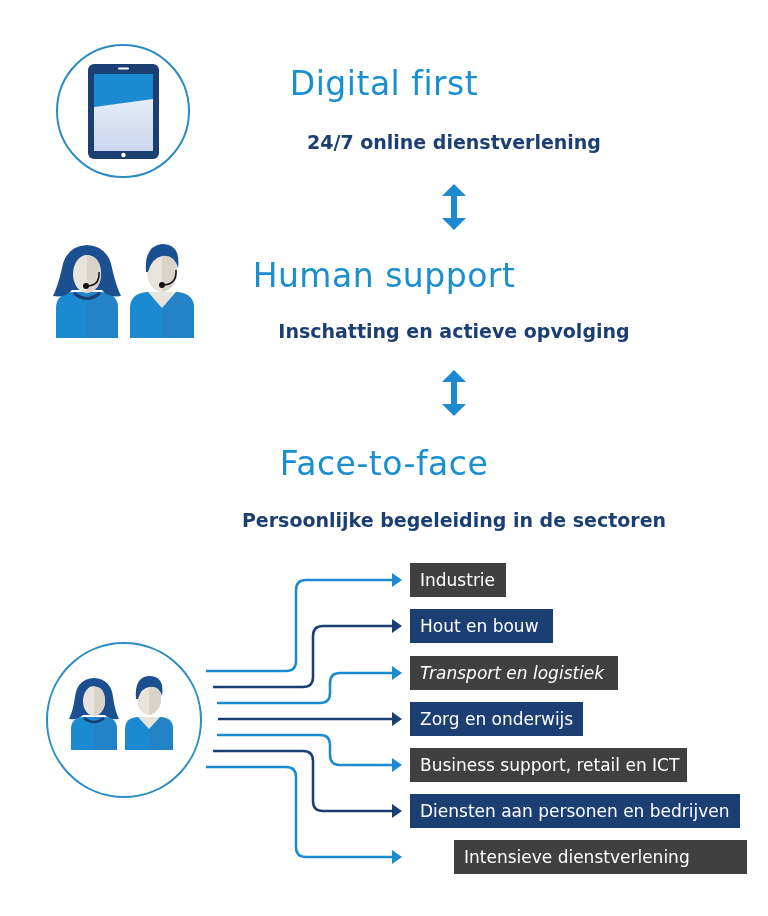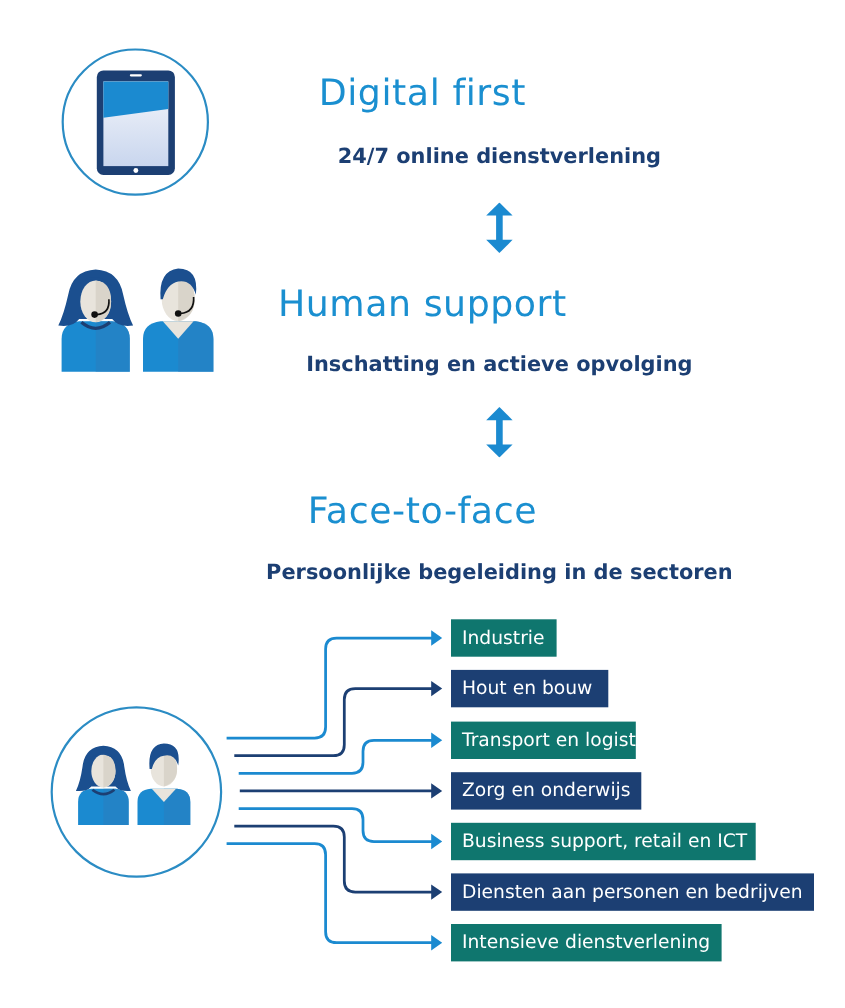--- a/index.html
+++ b/index.html
@@ -15,21 +15,21 @@
       position: absolute; left: 0; width: 768px; text-align: center;
       font-family: "DejaVu Sans", sans-serif; font-weight: bold; color: #1c3f73;
       font-size: 19px;
     }
     .arrow-v { position: absolute; }
     .sector {
       position: absolute; left: 410px; height: 34px; line-height: 34px;
       color: #ffffff; font-family: "DejaVu Sans", sans-serif; font-size: 17px;
       padding: 0 10px; box-sizing: border-box; white-space: nowrap;
     }
-    .sector.light { background: #0f766e; }
+    .sector.light { background: #404040; }
     .sector.dark { background: #1c3f73; }
     svg { display: block; }
   </style>
 </head>
 <body>
 
 <div class="abs" style="left:55px; top:43px; width:136px; height:136px;">
   <svg width="136" height="136" viewBox="0 0 136 136">
     <defs>
       <linearGradient id="scr" x1="0" y1="0" x2="0" y2="1">
@@ -141,17 +141,17 @@
       <polygon points="392,712 402,719 392,726" fill="#1c3f73"></polygon>
       <polygon points="392,758 402,765 392,772" fill="#1b8ad0"></polygon>
       <polygon points="392,804 402,811 392,818" fill="#1c3f73"></polygon>
       <polygon points="392,850 402,857 392,864" fill="#1b8ad0"></polygon>
     </g>
   </svg>
 </div>
 
 <div class="sector light" style="top:563px; width:96px;">Industrie</div>
 <div class="sector dark" style="top:609px; width:143px;">Hout en bouw</div>
-<div class="sector light" style="top:656px; width:168px;">Transport en logistiek</div>
+<div class="sector light" style="top:656px; width:208px;font-style:italic;">Transport en logistiek</div>
 <div class="sector dark" style="top:702px; width:173px;text-align:center;">Zorg en onderwijs</div>
 <div class="sector light" style="top:748px; width:277px;">Business support, retail en ICT</div>
 <div class="sector dark" style="top:794px; width:330px;">Diensten aan personen en bedrijven</div>
-<div class="sector light" style="top:840px; width:246px;">Intensieve dienstverlening</div>
+<div class="sector light" style="top:840px; width:293px;margin-left:44px;">Intensieve dienstverlening</div>
 
 </body></html>

